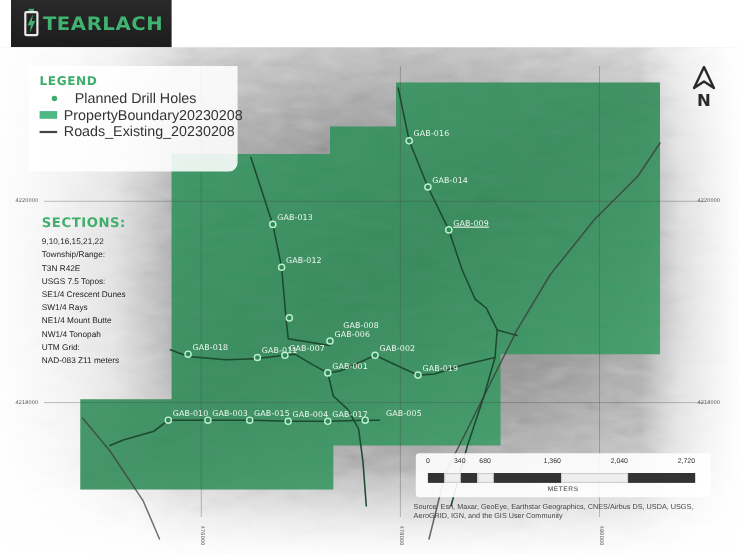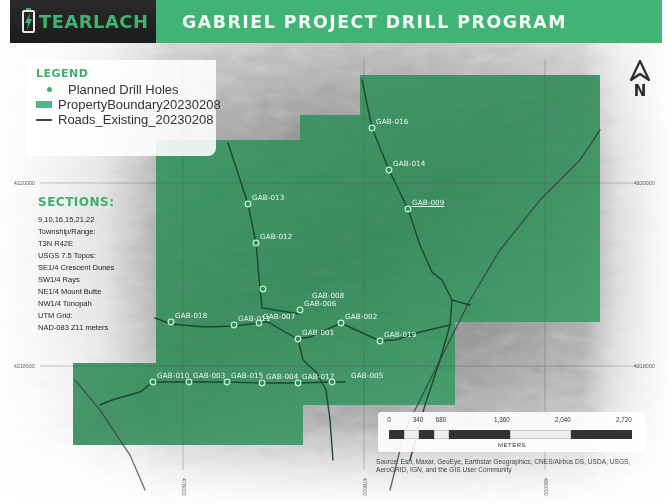--- a/index.html
+++ b/index.html
@@ -1,20 +1,20 @@
 <!DOCTYPE html>
 <html><head>
 <meta charset="utf-8">
 <style>
   * { box-sizing: border-box; margin: 0; padding: 0; }
   html, body { width: 672px; height: 504px; overflow: hidden; background: #ffffff; }
   body { font-family: "Liberation Sans", sans-serif; position: relative; }
 
   
-  .header { position: absolute; left: 10px; top: 0; width: 652px; height: 43px; display: flex; }
+  .header { position: absolute; left: 10px; top: 0; width: 528px; height: 43px; display: flex; }
   .brand { width: 146px; height: 43px; background: linear-gradient(180deg,#2a2a2a,#1c1c1c); display: flex; align-items: center; padding-left: 12px; }
   .brand-icon { width: 13px; height: 23px; border: 2px solid #e8e8e8; border-radius: 2px; position: relative; margin-right: 4px; }
   .brand-icon::before { content: ""; position: absolute; top: -4px; left: 2px; width: 5px; height: 2px; background: #3fae6b; }
   .brand-icon svg { position: absolute; left: 0; top: 0; }
   .brand-name { color: #3fb36f; font-family: "DejaVu Sans", sans-serif; font-weight: bold; font-size: 17px; letter-spacing: 0.5px; transform: scaleX(1.05); transform-origin: left; }
   .title-bar { flex: 1; height: 43px; background: #41b374; display: flex; align-items: center; padding-left: 26px; }
   .title-text { color: #f2fff6; font-family: "DejaVu Sans", sans-serif; font-weight: bold; font-size: 17px; letter-spacing: 1.5px; text-transform: uppercase; transform: scaleX(1.02); transform-origin: left; }
 
   
   .map { position: absolute; left: 0; top: 43px; width: 672px; height: 461px; overflow: hidden;
@@ -62,23 +62,20 @@
 <body>
 
 <div class="header">
   <div class="brand">
     <div class="brand-icon">
       <svg width="9" height="19" viewBox="0 0 9 19">
           <path d="M6 1 L1 11 L4 11 L3 18 L8 7 L5 7 Z" fill="#3fb36f"></path>
         </svg>
     </div>
     <span class="brand-name">TEARLACH</span>
-  </div>
-  <div class="title-bar">
-    <span class="title-text">Gabriel Project Drill Program</span>
   </div>
 </div>
 
 <div class="map">
   <svg class="terrain" width="672" height="461">
     <defs>
       <filter id="noise">
           <feTurbulence type="fractalNoise" baseFrequency="0.035 0.09" numOctaves="3" seed="7"></feTurbulence>
           <feColorMatrix type="saturate" values="0"></feColorMatrix>
           <feComponentTransfer>

